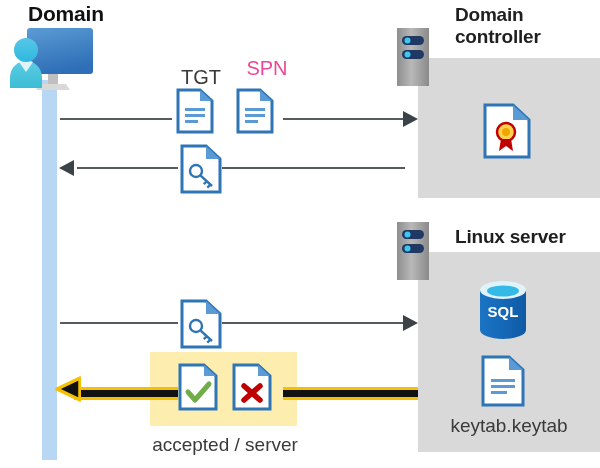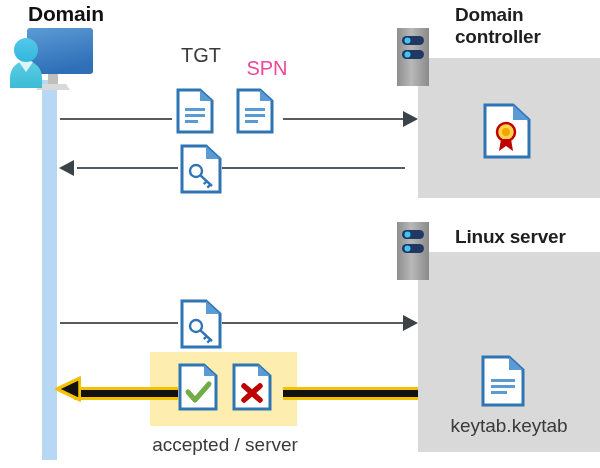--- a/index.html
+++ b/index.html
@@ -69,21 +69,21 @@
   
   .thin-line {
     height: 2px;
     background: #555b60;
   }
 
   
   #r1-line-a { left: 60px;  top: 118px; width: 112px; }
   #r1-line-b { left: 283px; top: 118px; width: 122px; }
   #r1-arrow  { left: 403px; top: 110px; }
-  #tgt-label { left: 173px; top: 44px; width: 56px; text-align: center;
+  #tgt-label { left: 173px; top: 66px; width: 56px; text-align: center;
                font-size: 20px; color: #3a3a3a; }
   #spn-label { left: 238px; top: 57px; width: 58px; text-align: center;
                font-size: 20px; color: #ec4899; }
   #tgt-doc { left: 176px; top: 88px; width: 38px; height: 46px; }
   #spn-doc { left: 236px; top: 88px; width: 38px; height: 46px; }
 
   
   #r2-line-a { left: 77px;  top: 167px; width: 101px; }
   #r2-line-b { left: 222px; top: 167px; width: 183px; }
   #r2-arrow  { left: 58px;  top: 159px; }
@@ -198,20 +198,35 @@
       <rect x="0" y="0" width="32" height="58" fill="url(#rackGrad)"></rect>
       <rect x="5" y="8" width="22" height="9" rx="4.5" fill="#1f3864"></rect>
       <circle cx="10.5" cy="12.5" r="3" fill="#41c6f0"></circle>
       <rect x="5" y="22" width="22" height="9" rx="4.5" fill="#1f3864"></rect>
       <circle cx="10.5" cy="26.5" r="3" fill="#41c6f0"></circle>
     </svg>
   </div>
 
   <div class="abs server-title" id="lx-title">Linux server</div>
 
+  <div class="abs" id="lx-sql">
+    <svg viewBox="0 0 52 58" width="52" height="58">
+      <defs>
+        <linearGradient id="sqlBody" x1="0" y1="0" x2="1" y2="0">
+          <stop offset="0" stop-color="#1a74c4"></stop>
+          <stop offset="0.5" stop-color="#1668b8"></stop>
+          <stop offset="1" stop-color="#0e5aa3"></stop>
+        </linearGradient>
+      </defs>
+      <path d="M3 9 h46 v40 a23 9 0 0 1 -46 0 z" fill="url(#sqlBody)"></path>
+      <ellipse cx="26" cy="9" rx="23" ry="9" fill="#dff3fb"></ellipse>
+      <ellipse cx="26" cy="10" rx="16" ry="5.5" fill="#35b9e6"></ellipse>
+      <text x="26" y="36" font-family="'Liberation Sans', sans-serif" font-size="15" font-weight="bold" fill="#ffffff" text-anchor="middle">SQL</text>
+    </svg>
+  </div>
 
   <div class="abs" id="lx-doc">
     <svg viewBox="0 0 44 52" width="44" height="52">
       <path d="M2 2 h26 l14 13 v35 H2 z" fill="#ffffff" stroke="#2e75b6" stroke-width="3"></path>
       <path d="M28 2 l14 13 h-14 z" fill="#5b9bd5"></path>
       <rect x="10" y="24" width="24" height="3" fill="#5b9bd5"></rect>
       <rect x="10" y="30" width="24" height="3" fill="#5b9bd5"></rect>
       <rect x="10" y="36" width="16" height="3" fill="#5b9bd5"></rect>
     </svg>
   </div>

